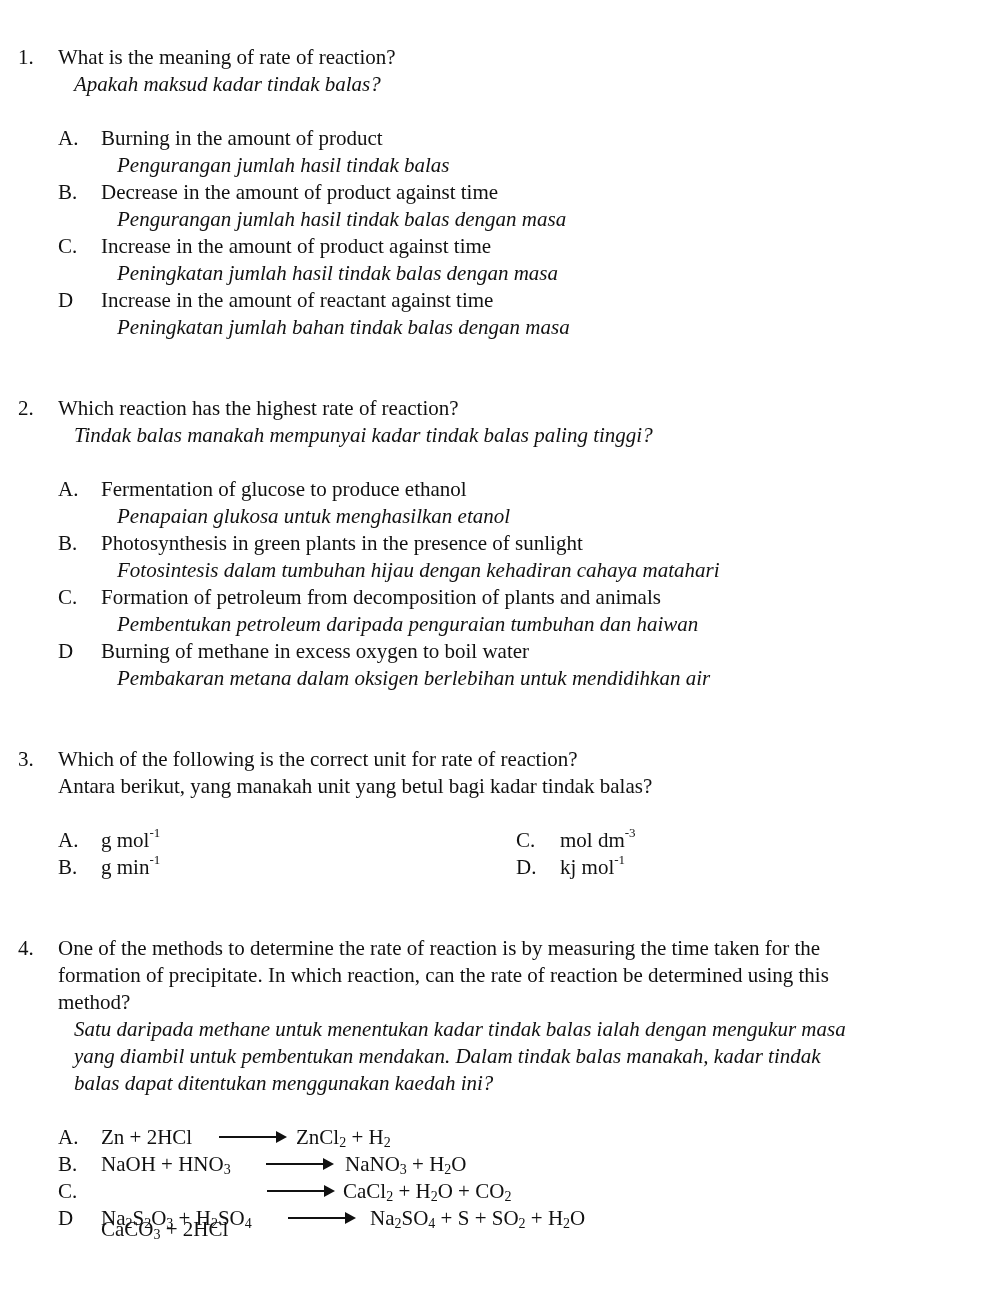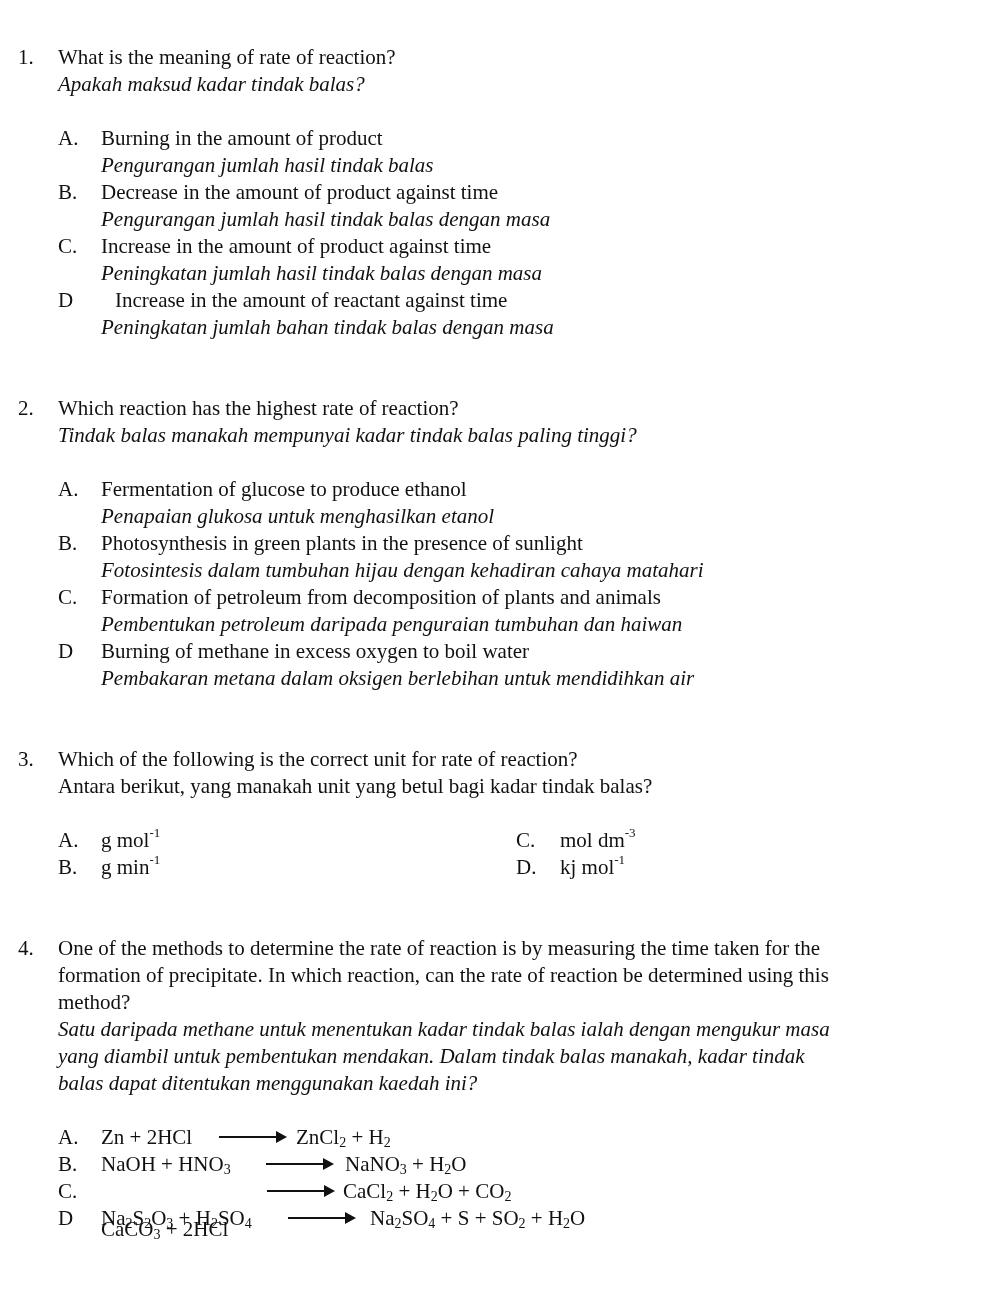--- a/index.html
+++ b/index.html
@@ -2,21 +2,21 @@
 <html><head>
   <meta charset="utf-8">
   <style>
     html, body { margin: 0; padding: 0; background: #ffffff; }
     body {
       width: 981px; height: 1303px; position: relative; overflow: hidden;
       font-family: "Liberation Serif", "DejaVu Serif", serif;
       color: #111111; font-size: 21px; line-height: 27px;
     }
     .abs { position: absolute; white-space: nowrap; }
-    .it { font-style: italic; }
+    .it { font-style: italic; margin-left: 16px; }
     sup { font-size: 13px; line-height: 0; position: relative; top: -2px; vertical-align: super; }
     sub { font-size: 14px; line-height: 0; vertical-align: -3px; }
     .arrow {
       position: absolute; height: 2px; background: #111;
     }
     .arrow::after {
       content: ""; position: absolute; right: -2px; top: -5px;
       border-left: 11px solid #111; border-top: 6px solid transparent; border-bottom: 6px solid transparent;
     }
   </style>
@@ -34,21 +34,21 @@
 
   <span class="abs" style="left:58px;top:179px">B.</span>
   <span class="abs" style="left:101px;top:179px">Decrease in the amount of product against time</span>
   <span class="abs it" style="left:101px;top:206px">Pengurangan jumlah hasil tindak balas dengan masa</span>
 
   <span class="abs" style="left:58px;top:233px">C.</span>
   <span class="abs" style="left:101px;top:233px">Increase in the amount of product against time</span>
   <span class="abs it" style="left:101px;top:260px">Peningkatan jumlah hasil tindak balas dengan masa</span>
 
   <span class="abs" style="left:58px;top:287px">D</span>
-  <span class="abs" style="left:115px;top:287px">Increase in the amount of reactant against time</span>
+  <span class="abs" style="left:101px;top:287px">Increase in the amount of reactant against time</span>
   <span class="abs it" style="left:101px;top:314px">Peningkatan jumlah bahan tindak balas dengan masa</span>
 </div>
 
 <div>
   <span class="abs" style="left:18px;top:395px">2.</span>
   <span class="abs" style="left:58px;top:395px">Which reaction has the highest rate of reaction?</span>
   <span class="abs it" style="left:58px;top:422px">Tindak balas manakah mempunyai kadar tindak balas paling tinggi?</span>
 
   <span class="abs" style="left:58px;top:476px">A.</span>
   <span class="abs" style="left:101px;top:476px">Fermentation of glucose to produce ethanol</span>

